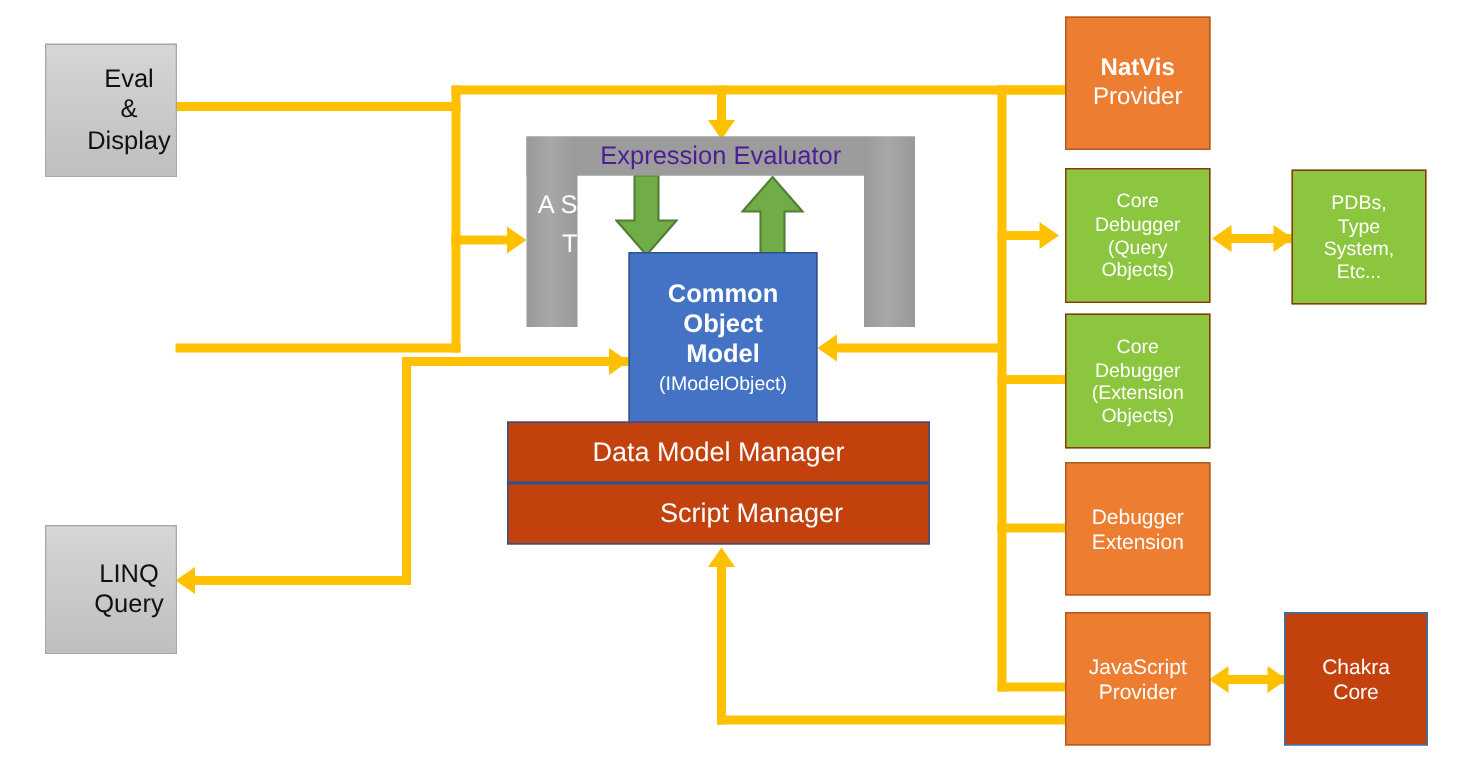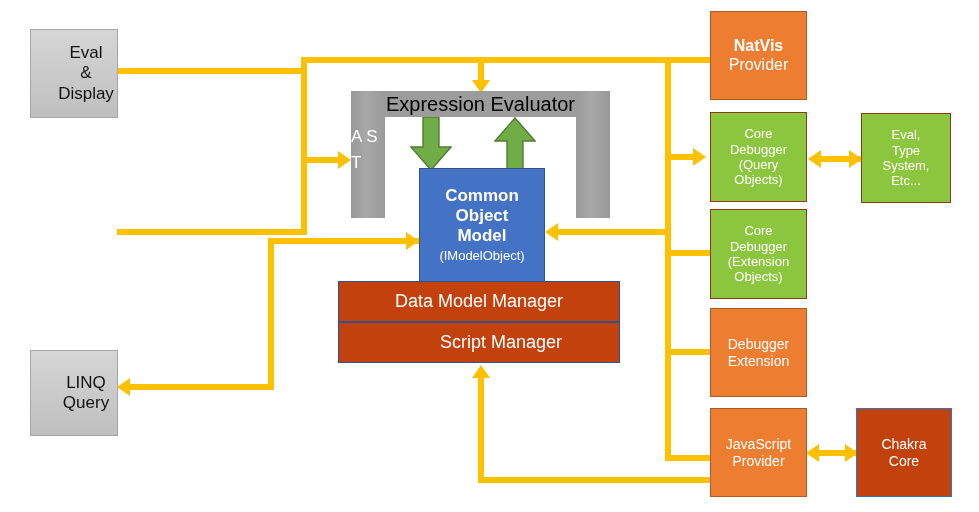--- a/index.html
+++ b/index.html
@@ -79,31 +79,31 @@
     position: absolute;
     background: linear-gradient(90deg, #9a9a9a 0%, #a8a8a8 45%, #999999 100%);
   }
   .ee-top {
     position: absolute;
     background: #a6a6a6;
   }
   .ee-header {
     position: absolute;
     background: #9c9c9c;
-    color: #000000;
+    color: #4c1d95;
     display: flex;
     align-items: center;
     justify-content: center;
-    font-size: 20px;
+    font-size: 17px;
   }
   .ast-label {
     position: absolute;
     color: #ffffff;
     font-size: 17px;
-    text-align: left;
+    text-align: right;
     line-height: 1.55;
   }
 
   
   .wire {
     position: absolute;
     background: #FFC000;
   }
   .arrow {
     position: absolute;
@@ -260,21 +260,21 @@
     <span class="ln">Debugger</span>
     <span class="ln">Extension</span>
   </div>
 
   <div class="box orange-box" style="left:710px; top:408px; width:97px; height:89px; font-size:14px;">
     <span class="ln">JavaScript</span>
     <span class="ln">Provider</span>
   </div>
 
   <div class="box green-box" style="left:861px; top:113px; width:90px; height:90px; font-size:13px;">
-    <span class="ln">Eval,</span>
+    <span class="ln">PDBs,</span>
     <span class="ln">Type</span>
     <span class="ln">System,</span>
     <span class="ln">Etc...</span>
   </div>
 
   <div class="box blue-light-box" style="left:856px; top:408px; width:96px; height:89px; font-size:14px;">
     <span class="ln">Chakra</span>
     <span class="ln">Core</span>
   </div>
 

